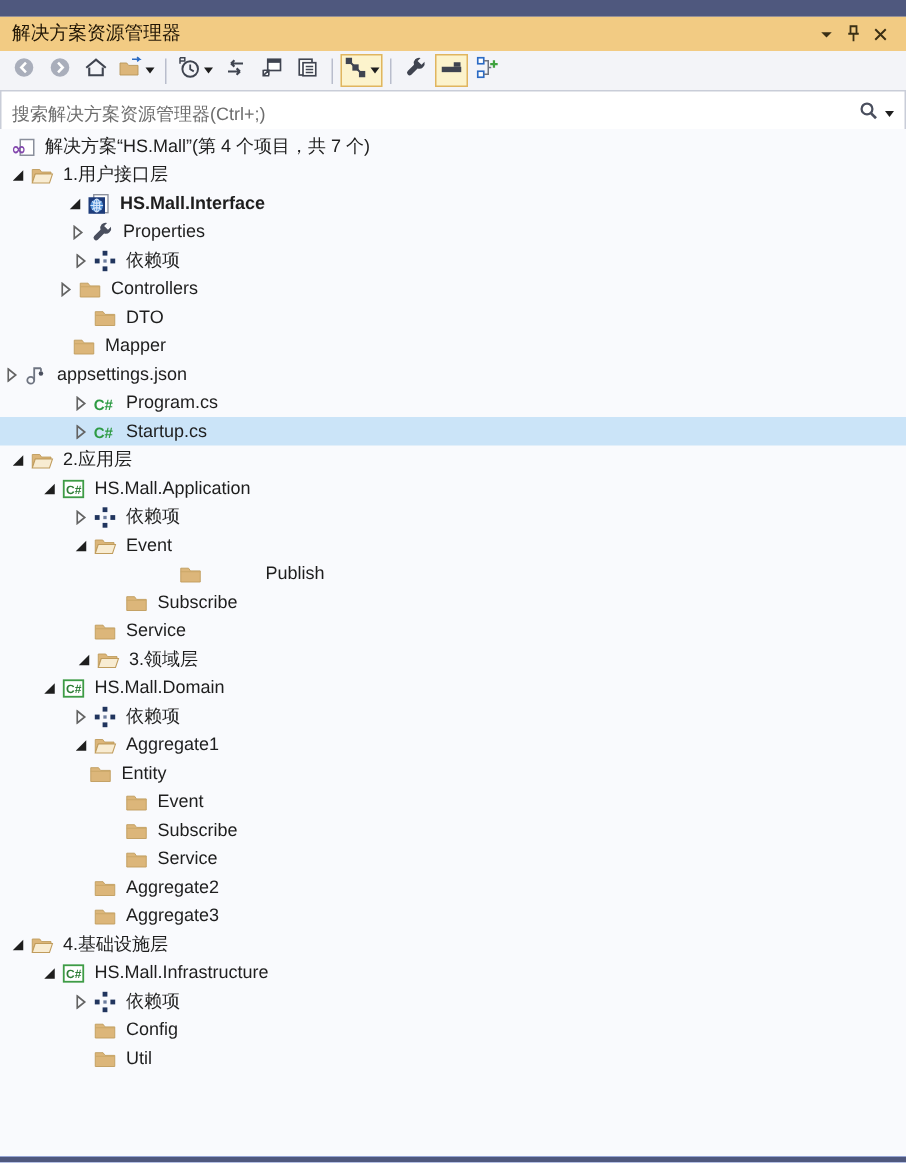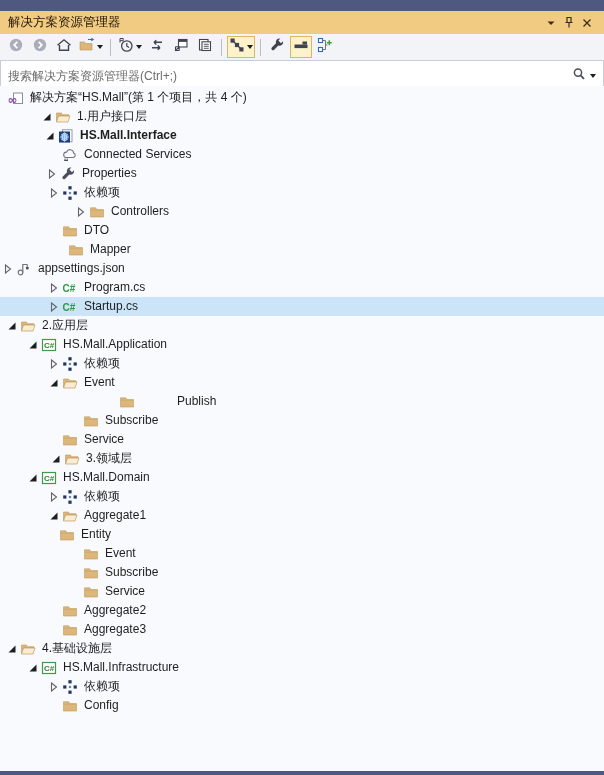--- a/index.html
+++ b/index.html
@@ -189,23 +189,23 @@
   </div>
 
   <div class="tree" id="tree">
       <div class="tree-row" style="padding-left: 8px;">
         <span class="ticon">
           <svg width="16" height="16" viewBox="0 0 16 16">
             <rect x="5.5" y="3" width="9" height="10.5" fill="#fff" stroke="#8A8F9C" stroke-width="1"></rect>
             <text x="-0.5" y="13.5" font-size="12" font-weight="bold" fill="#8347AD" font-family="DejaVu Sans,sans-serif">∞</text>
           </svg>
         </span>
-        <span class="label">解决方案“HS.Mall”(第 1 个项目，共 4 个)</span>
-      </div>
-      <div class="tree-row" style="padding-left: 4px; margin-left: 35px;">
+        <span class="label">解决方案“HS.Mall”(第 4 个项目，共 7 个)</span>
+      </div>
+      <div class="tree-row" style="padding-left: 4px;">
         <span class="expander">
           <svg width="10" height="10" viewBox="0 0 10 10">
             <path d="M8.5,1.5 V8.5 H1.5 Z" fill="#1E1E1E"></path>
           </svg>
         </span>
         <span class="ticon">
           <svg width="16" height="16" viewBox="0 0 16 16">
             <path d="M1.5,4 h5 l1.2,1.7 H14 V7 H3.5 L1.5,12.5 Z" fill="#DCB67A" stroke="#C09C5C" stroke-width="0.6"></path>
             <path d="M3.5,7 H15 L13,13 H1.5 Z" fill="#F8ECD2" stroke="#C09C5C" stroke-width="0.7"></path>
           </svg>
@@ -222,30 +222,20 @@
           <svg width="16" height="16" viewBox="0 0 16 16">
             <rect x="4.5" y="1.8" width="9.5" height="12" fill="#fff" stroke="#8A8F9C" stroke-width="0.9"></rect>
             <rect x="1" y="3.5" width="11" height="11" fill="#1E3C7B"></rect>
             <circle cx="6.5" cy="9" r="4.2" fill="#4E8FD6"></circle>
             <path d="M2.3,9 h8.4 M6.5,4.8 v8.4 M3.4,6.4 c1.9,1.4 4.3,1.4 6.2,0 M3.4,11.6 c1.9,-1.4 4.3,-1.4 6.2,0" fill="none" stroke="#D6E6FA" stroke-width="0.8"></path>
             <ellipse cx="6.5" cy="9" rx="2" ry="4.2" fill="none" stroke="#D6E6FA" stroke-width="0.8"></ellipse>
           </svg>
         </span>
         <span class="label">HS.Mall.Interface</span>
       </div>
-      <div class="tree-row" style="padding-left: 46px;">
-        <span class="expander"></span>
-        <span class="ticon">
-          <svg width="16" height="16" viewBox="0 0 16 16">
-            <path d="M4.2,10.5 a2.7,2.7 0 0 1 0.4,-5.4 a3.6,3.6 0 0 1 7,0.9 a2.3,2.3 0 0 1 -0.4,4.5 Z" fill="none" stroke="#6E7481" stroke-width="1.1"></path>
-            <path d="M3,11.5 v2 M5.2,11.5 v2 M2.2,13.5 h3.8" fill="none" stroke="#4A4F5E" stroke-width="1"></path>
-          </svg>
-        </span>
-        <span class="label">Connected Services</span>
-      </div>
       <div class="tree-row" style="padding-left: 44px;">
         <span class="expander">
           <svg width="10" height="10" viewBox="0 0 10 10">
             <path d="M2.5,1 L7.5,5 L2.5,9 Z" fill="none" stroke="#646464" stroke-width="1.1"></path>
           </svg>
         </span>
         <span class="ticon">
           <svg width="16" height="16" viewBox="0 0 16 16">
             <path d="M14,4.2 a3.6,3.6 0 0 1 -4.6,4.4 L5.2,12.8 a1.7,1.7 0 0 1 -2.4,-2.4 L7,6.2 A3.6,3.6 0 0 1 11.4,1.6 L9.4,3.6 l2.6,2.6 Z" fill="#4A4F5E"></path>
           </svg>
@@ -262,21 +252,21 @@
           <svg width="16" height="16" viewBox="0 0 16 16">
             <rect x="6.4" y="1.2" width="3.2" height="3.2" fill="#21355E"></rect>
             <rect x="1.2" y="6.4" width="3.2" height="3.2" fill="#21355E"></rect>
             <rect x="11.6" y="6.4" width="3.2" height="3.2" fill="#21355E"></rect>
             <rect x="6.4" y="11.6" width="3.2" height="3.2" fill="#21355E"></rect>
             <rect x="6.9" y="6.9" width="2.2" height="2.2" fill="#6E7E9E"></rect>
           </svg>
         </span>
         <span class="label">依赖项</span>
       </div>
-      <div class="tree-row" style="padding-left: 73px;">
+      <div class="tree-row" style="padding-left: 36px;">
         <span class="expander">
           <svg width="10" height="10" viewBox="0 0 10 10">
             <path d="M2.5,1 L7.5,5 L2.5,9 Z" fill="none" stroke="#646464" stroke-width="1.1"></path>
           </svg>
         </span>
         <span class="ticon">
           <svg width="16" height="16" viewBox="0 0 16 16">
             <path d="M1.5,3.8 h5.2 l1.3,1.8 H14.5 V13 H1.5 Z" fill="#DCB67A" stroke="#C09C5C" stroke-width="0.6"></path>
             <path d="M1.5,6.2 H14.5" stroke="#CBA768" stroke-width="0.7"></path>
           </svg>
@@ -286,21 +276,21 @@
       <div class="tree-row" style="padding-left: 46px;">
         <span class="expander"></span>
         <span class="ticon">
           <svg width="16" height="16" viewBox="0 0 16 16">
             <path d="M1.5,3.8 h5.2 l1.3,1.8 H14.5 V13 H1.5 Z" fill="#DCB67A" stroke="#C09C5C" stroke-width="0.6"></path>
             <path d="M1.5,6.2 H14.5" stroke="#CBA768" stroke-width="0.7"></path>
           </svg>
         </span>
         <span class="label">DTO</span>
       </div>
-      <div class="tree-row" style="padding-left: 52px;">
+      <div class="tree-row" style="padding-left: 32px;">
         <span class="expander"></span>
         <span class="ticon">
           <svg width="16" height="16" viewBox="0 0 16 16">
             <path d="M1.5,3.8 h5.2 l1.3,1.8 H14.5 V13 H1.5 Z" fill="#DCB67A" stroke="#C09C5C" stroke-width="0.6"></path>
             <path d="M1.5,6.2 H14.5" stroke="#CBA768" stroke-width="0.7"></path>
           </svg>
         </span>
         <span class="label">Mapper</span>
       </div>
       <div class="tree-row" style="">
@@ -599,17 +589,27 @@
       </div>
       <div class="tree-row" style="padding-left: 46px;">
         <span class="expander"></span>
         <span class="ticon">
           <svg width="16" height="16" viewBox="0 0 16 16">
             <path d="M1.5,3.8 h5.2 l1.3,1.8 H14.5 V13 H1.5 Z" fill="#DCB67A" stroke="#C09C5C" stroke-width="0.6"></path>
             <path d="M1.5,6.2 H14.5" stroke="#CBA768" stroke-width="0.7"></path>
           </svg>
         </span>
         <span class="label">Config</span>
+      </div>
+      <div class="tree-row" style="padding-left: 46px;">
+        <span class="expander"></span>
+        <span class="ticon">
+          <svg width="16" height="16" viewBox="0 0 16 16">
+            <path d="M1.5,3.8 h5.2 l1.3,1.8 H14.5 V13 H1.5 Z" fill="#DCB67A" stroke="#C09C5C" stroke-width="0.6"></path>
+            <path d="M1.5,6.2 H14.5" stroke="#CBA768" stroke-width="0.7"></path>
+          </svg>
+        </span>
+        <span class="label">Util</span>
       </div>
     </div>
 
   <div class="bottom-strip"></div>
 </div>
 
 </body></html>

